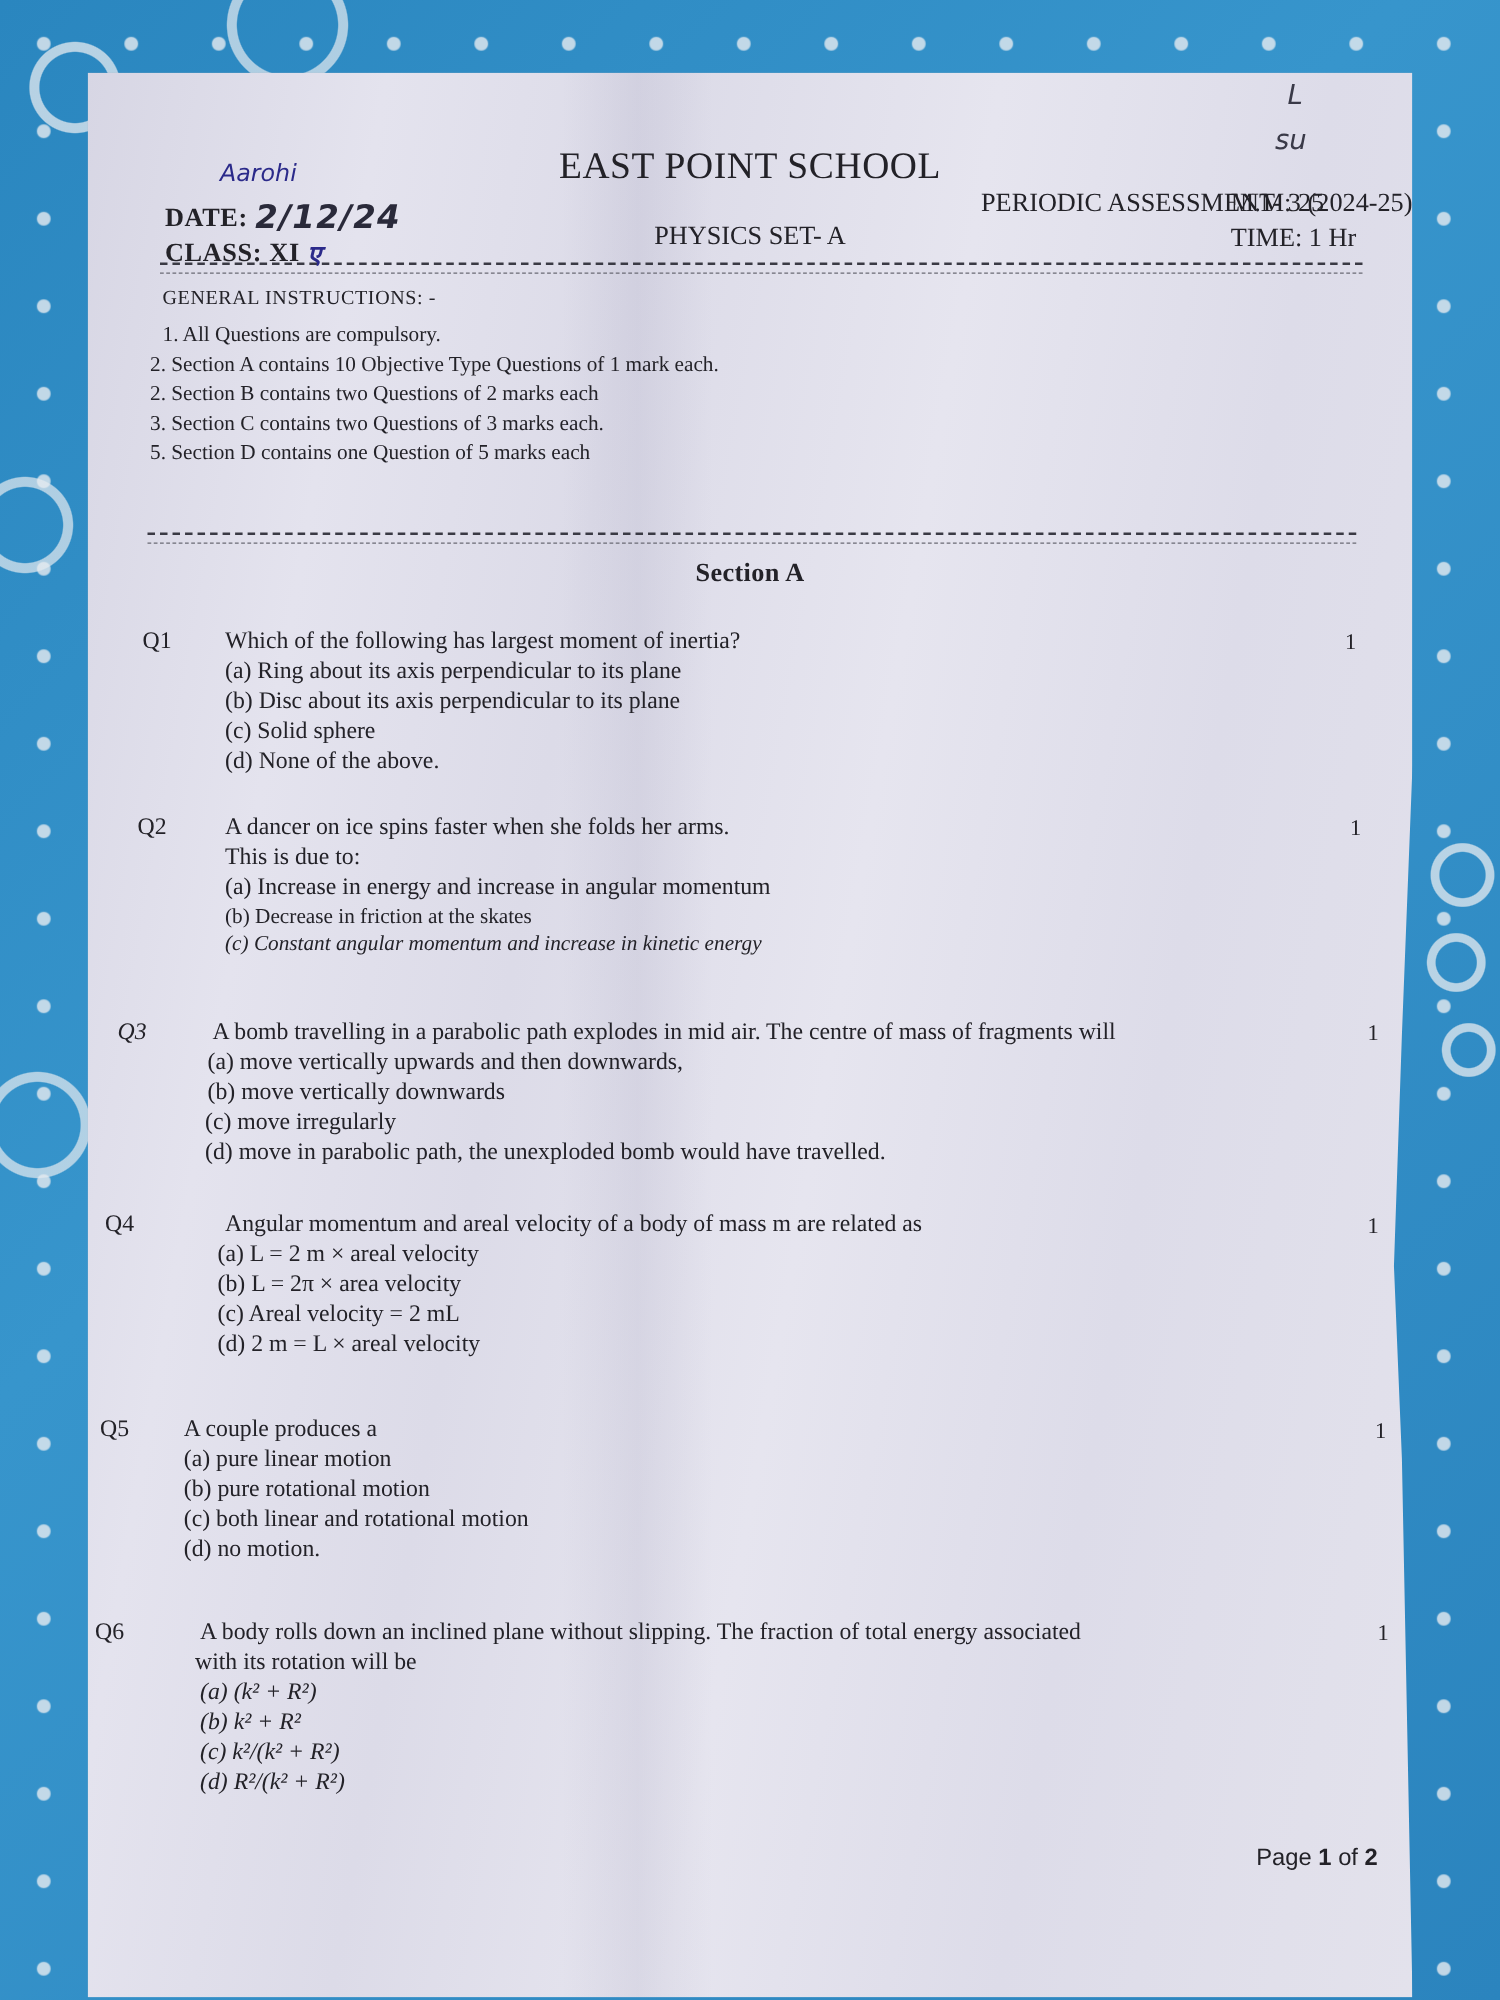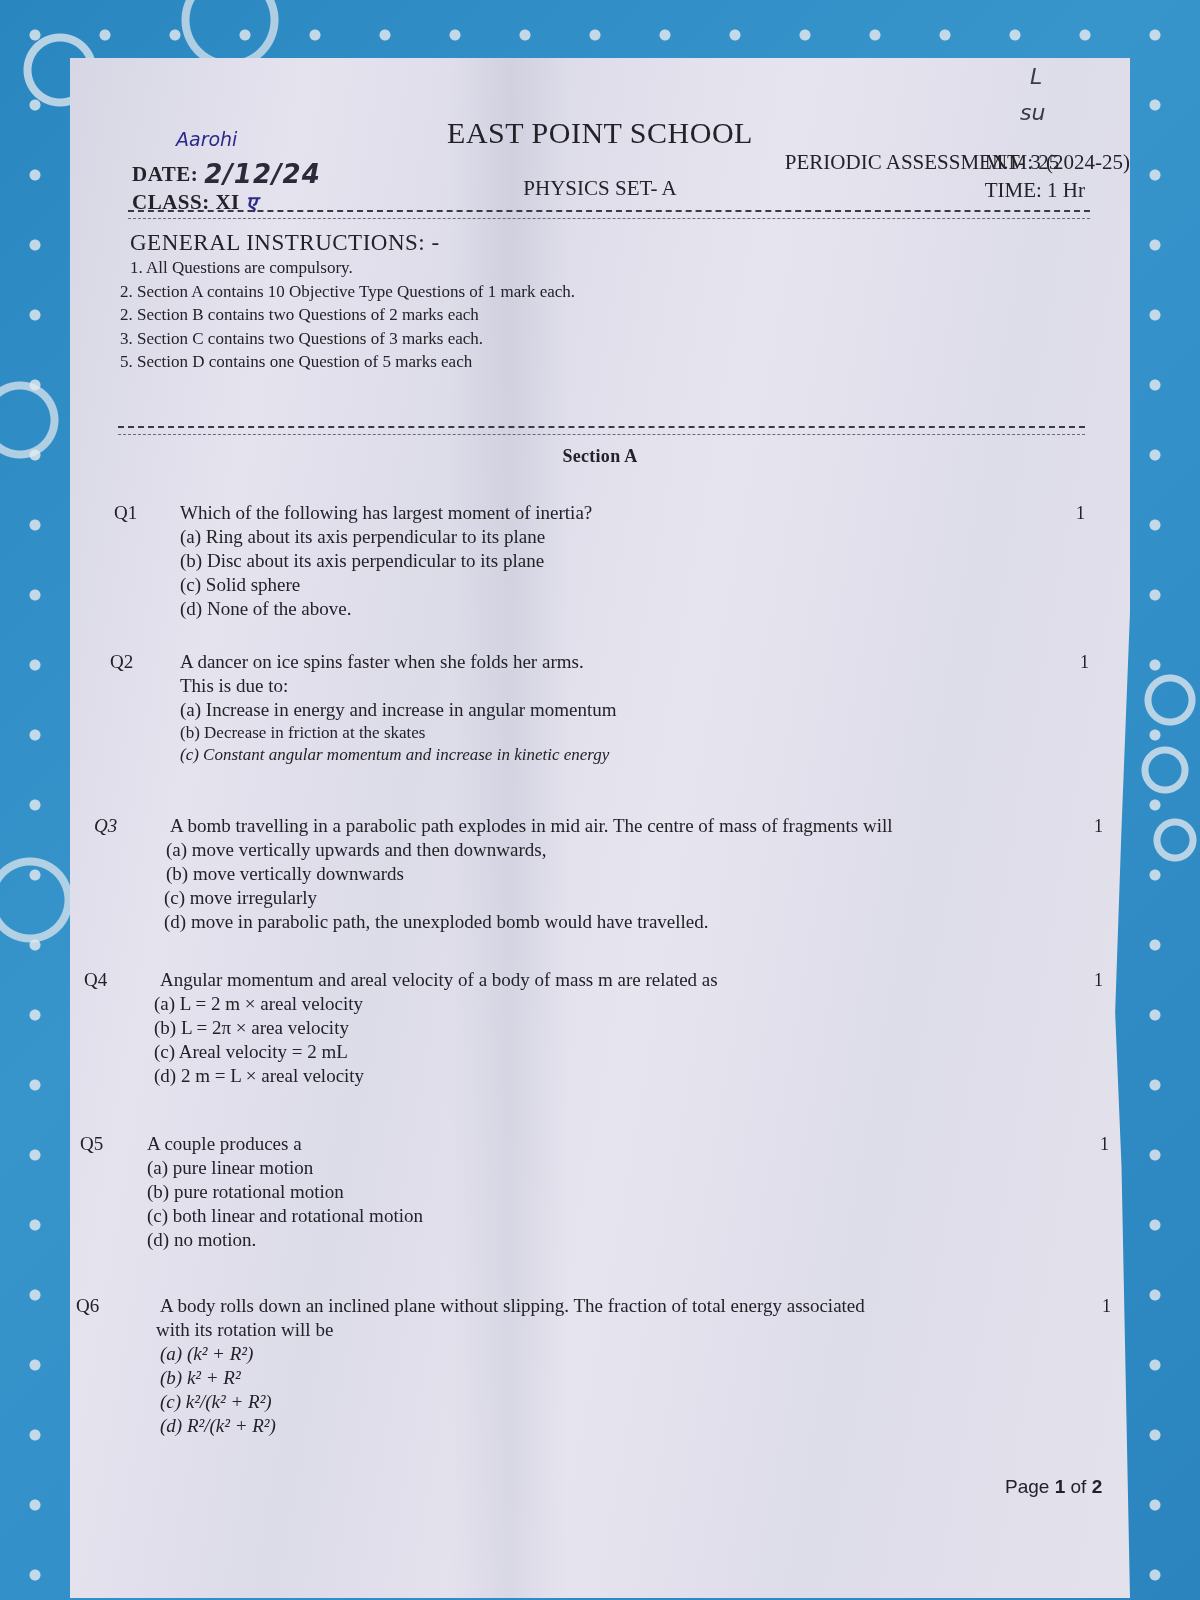--- a/index.html
+++ b/index.html
@@ -105,35 +105,35 @@
 
     .dashed {
       left: 58px; right: 40px;
       height: 6px;
       border-top: 2px dashed #3a3a44;
       border-bottom: 1px dashed #6a6a74;
     }
 
     .gi-title {
       left: 60px; top: 172px;
-      font-size: 23px;
+      font-size: 16px;
       letter-spacing: 0.5px;
     }
     .gi-list {
       left: 50px; top: 198px;
       font-size: 17px;
       line-height: 23.5px;
     }
     .gi-list .item { white-space: nowrap; }
 
     .section-title {
       left: 0; width: 100%;
       top: 388px;
       text-align: center;
-      font-size: 18px;
+      font-size: 21px;
       font-weight: bold;
       letter-spacing: 0.3px;
     }
 
     .question {
       position: absolute;
       font-size: 19px;
       line-height: 24px;
     }
     .q-num {
@@ -244,21 +244,21 @@
       <div class="q-opt" style="margin-left:-4px">(a) move vertically upwards and then downwards,</div>
       <div class="q-opt" style="margin-left:-4px">(b) move vertically downwards</div>
       <div class="q-opt" style="margin-left:-6px">(c) move irregularly</div>
       <div class="q-opt" style="margin-left:-6px">(d) move in parabolic path, the unexploded bomb would have travelled.</div>
     </div>
     <div class="q-marks" style="left:1000px;">1</div>
   </div>
 
   <div class="question" style="left:14px; top:910px; width:1050px;">
     <div class="q-num">Q4</div>
-    <div class="q-body" style="left:76px;">
+    <div class="q-body" style="left:96px;">
       <div class="q-text">Angular momentum and areal velocity of a body of mass m are related as</div>
       <div class="q-opt" style="margin-left:-6px">(a) L = 2 m × areal velocity</div>
       <div class="q-opt" style="margin-left:-6px">(b) L = 2π × area velocity</div>
       <div class="q-opt" style="margin-left:-6px">(c) Areal velocity = 2 mL</div>
       <div class="q-opt" style="margin-left:-6px">(d) 2 m = L × areal velocity</div>
     </div>
     <div class="q-marks" style="left:1010px;">1</div>
   </div>
 
   <div class="question" style="left:10px; top:1074px; width:1060px;">

